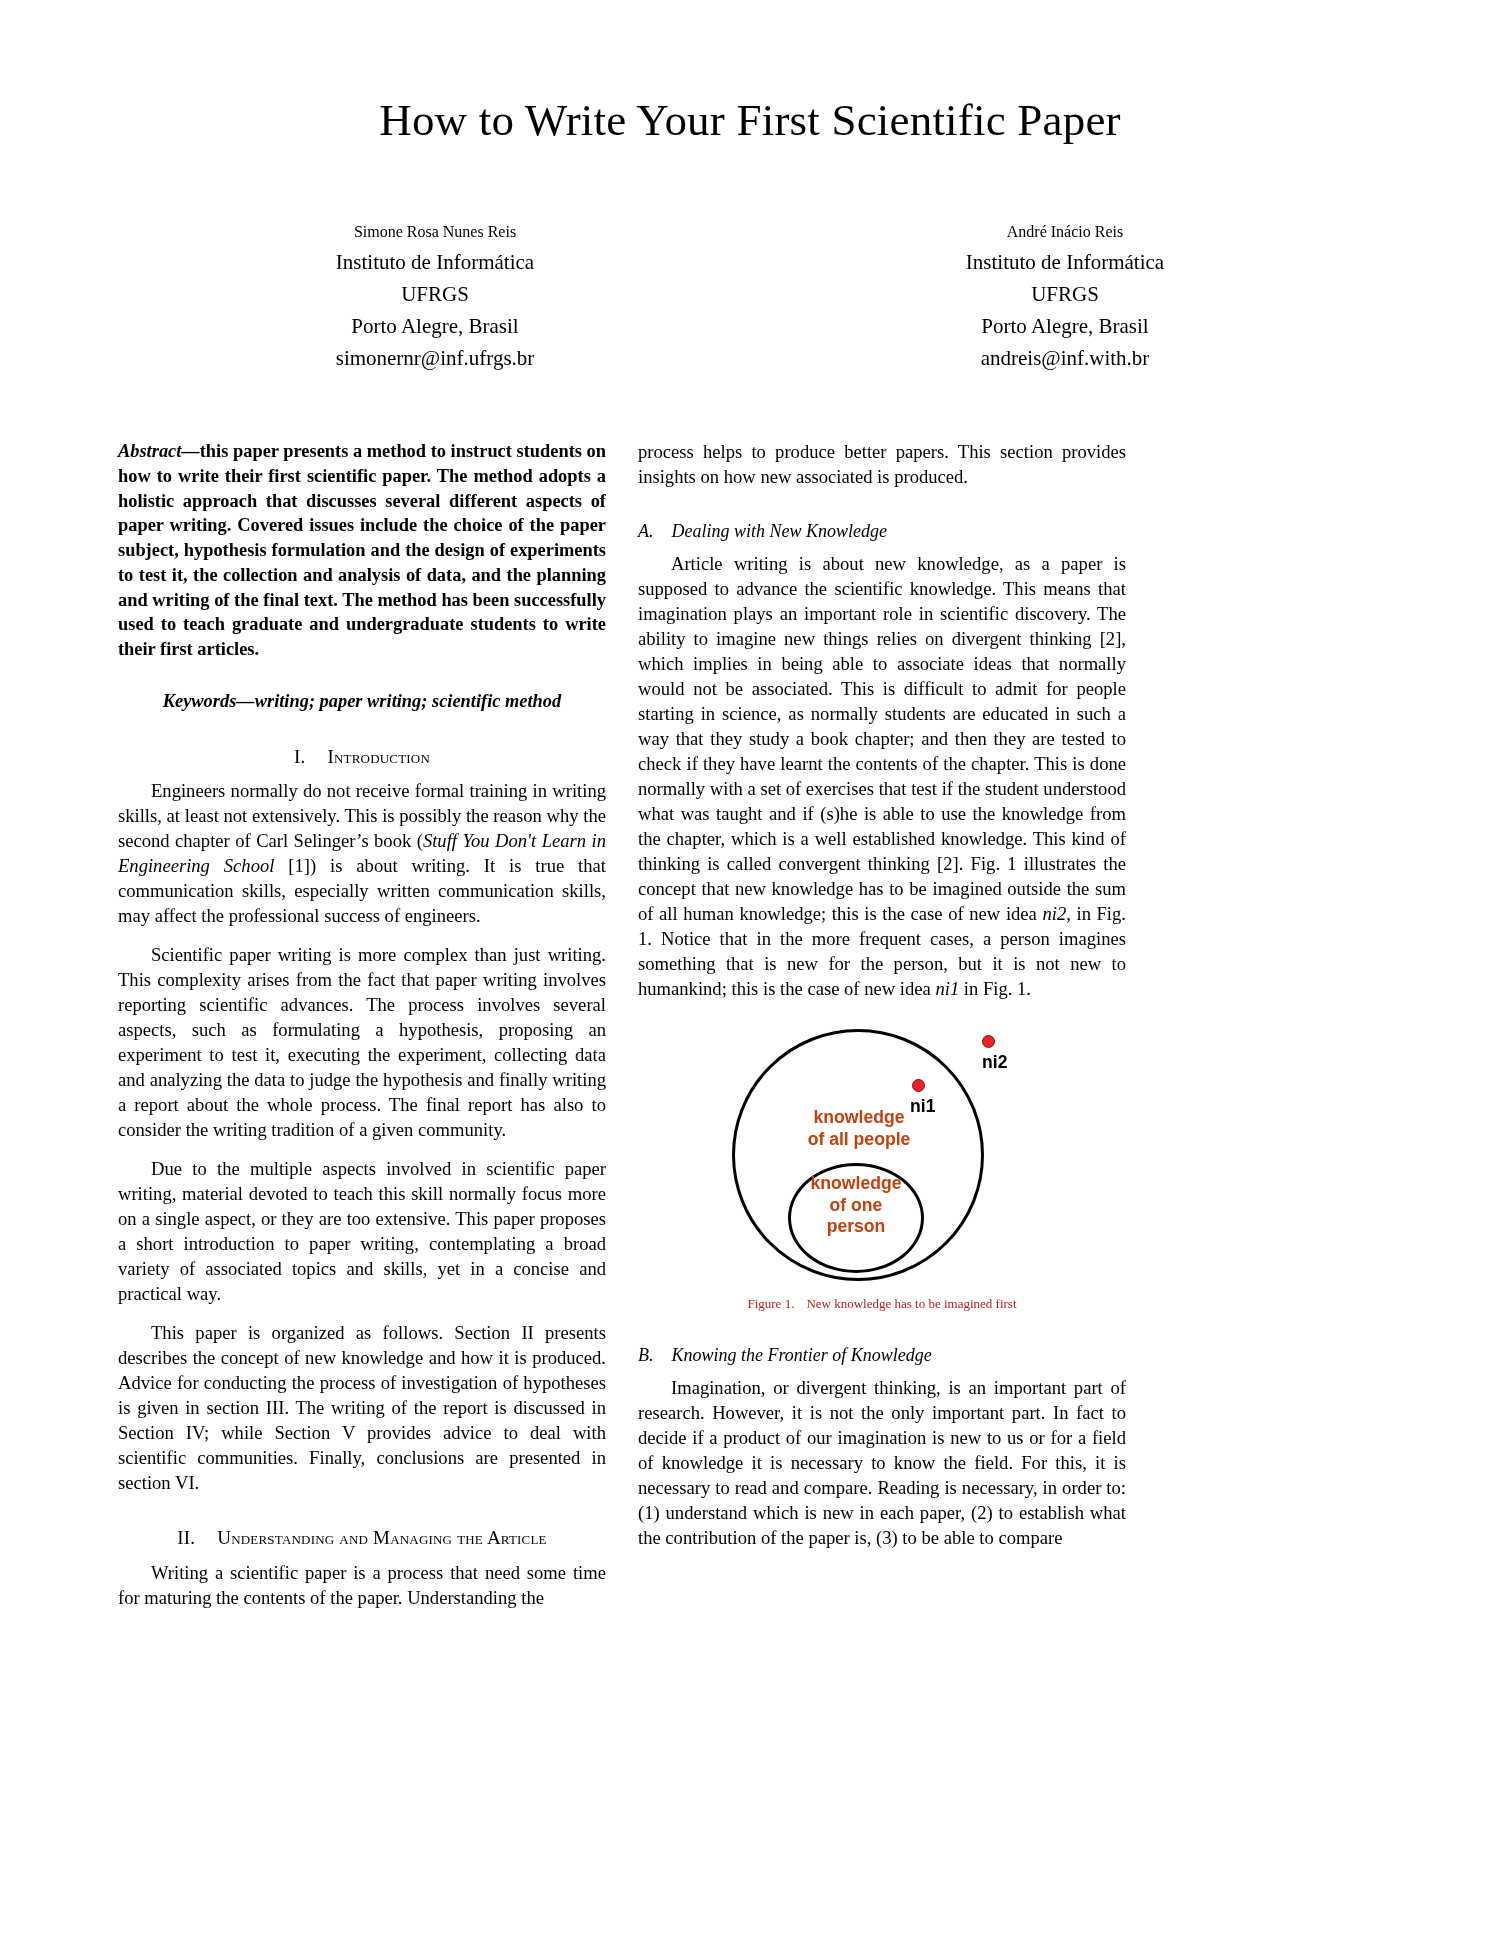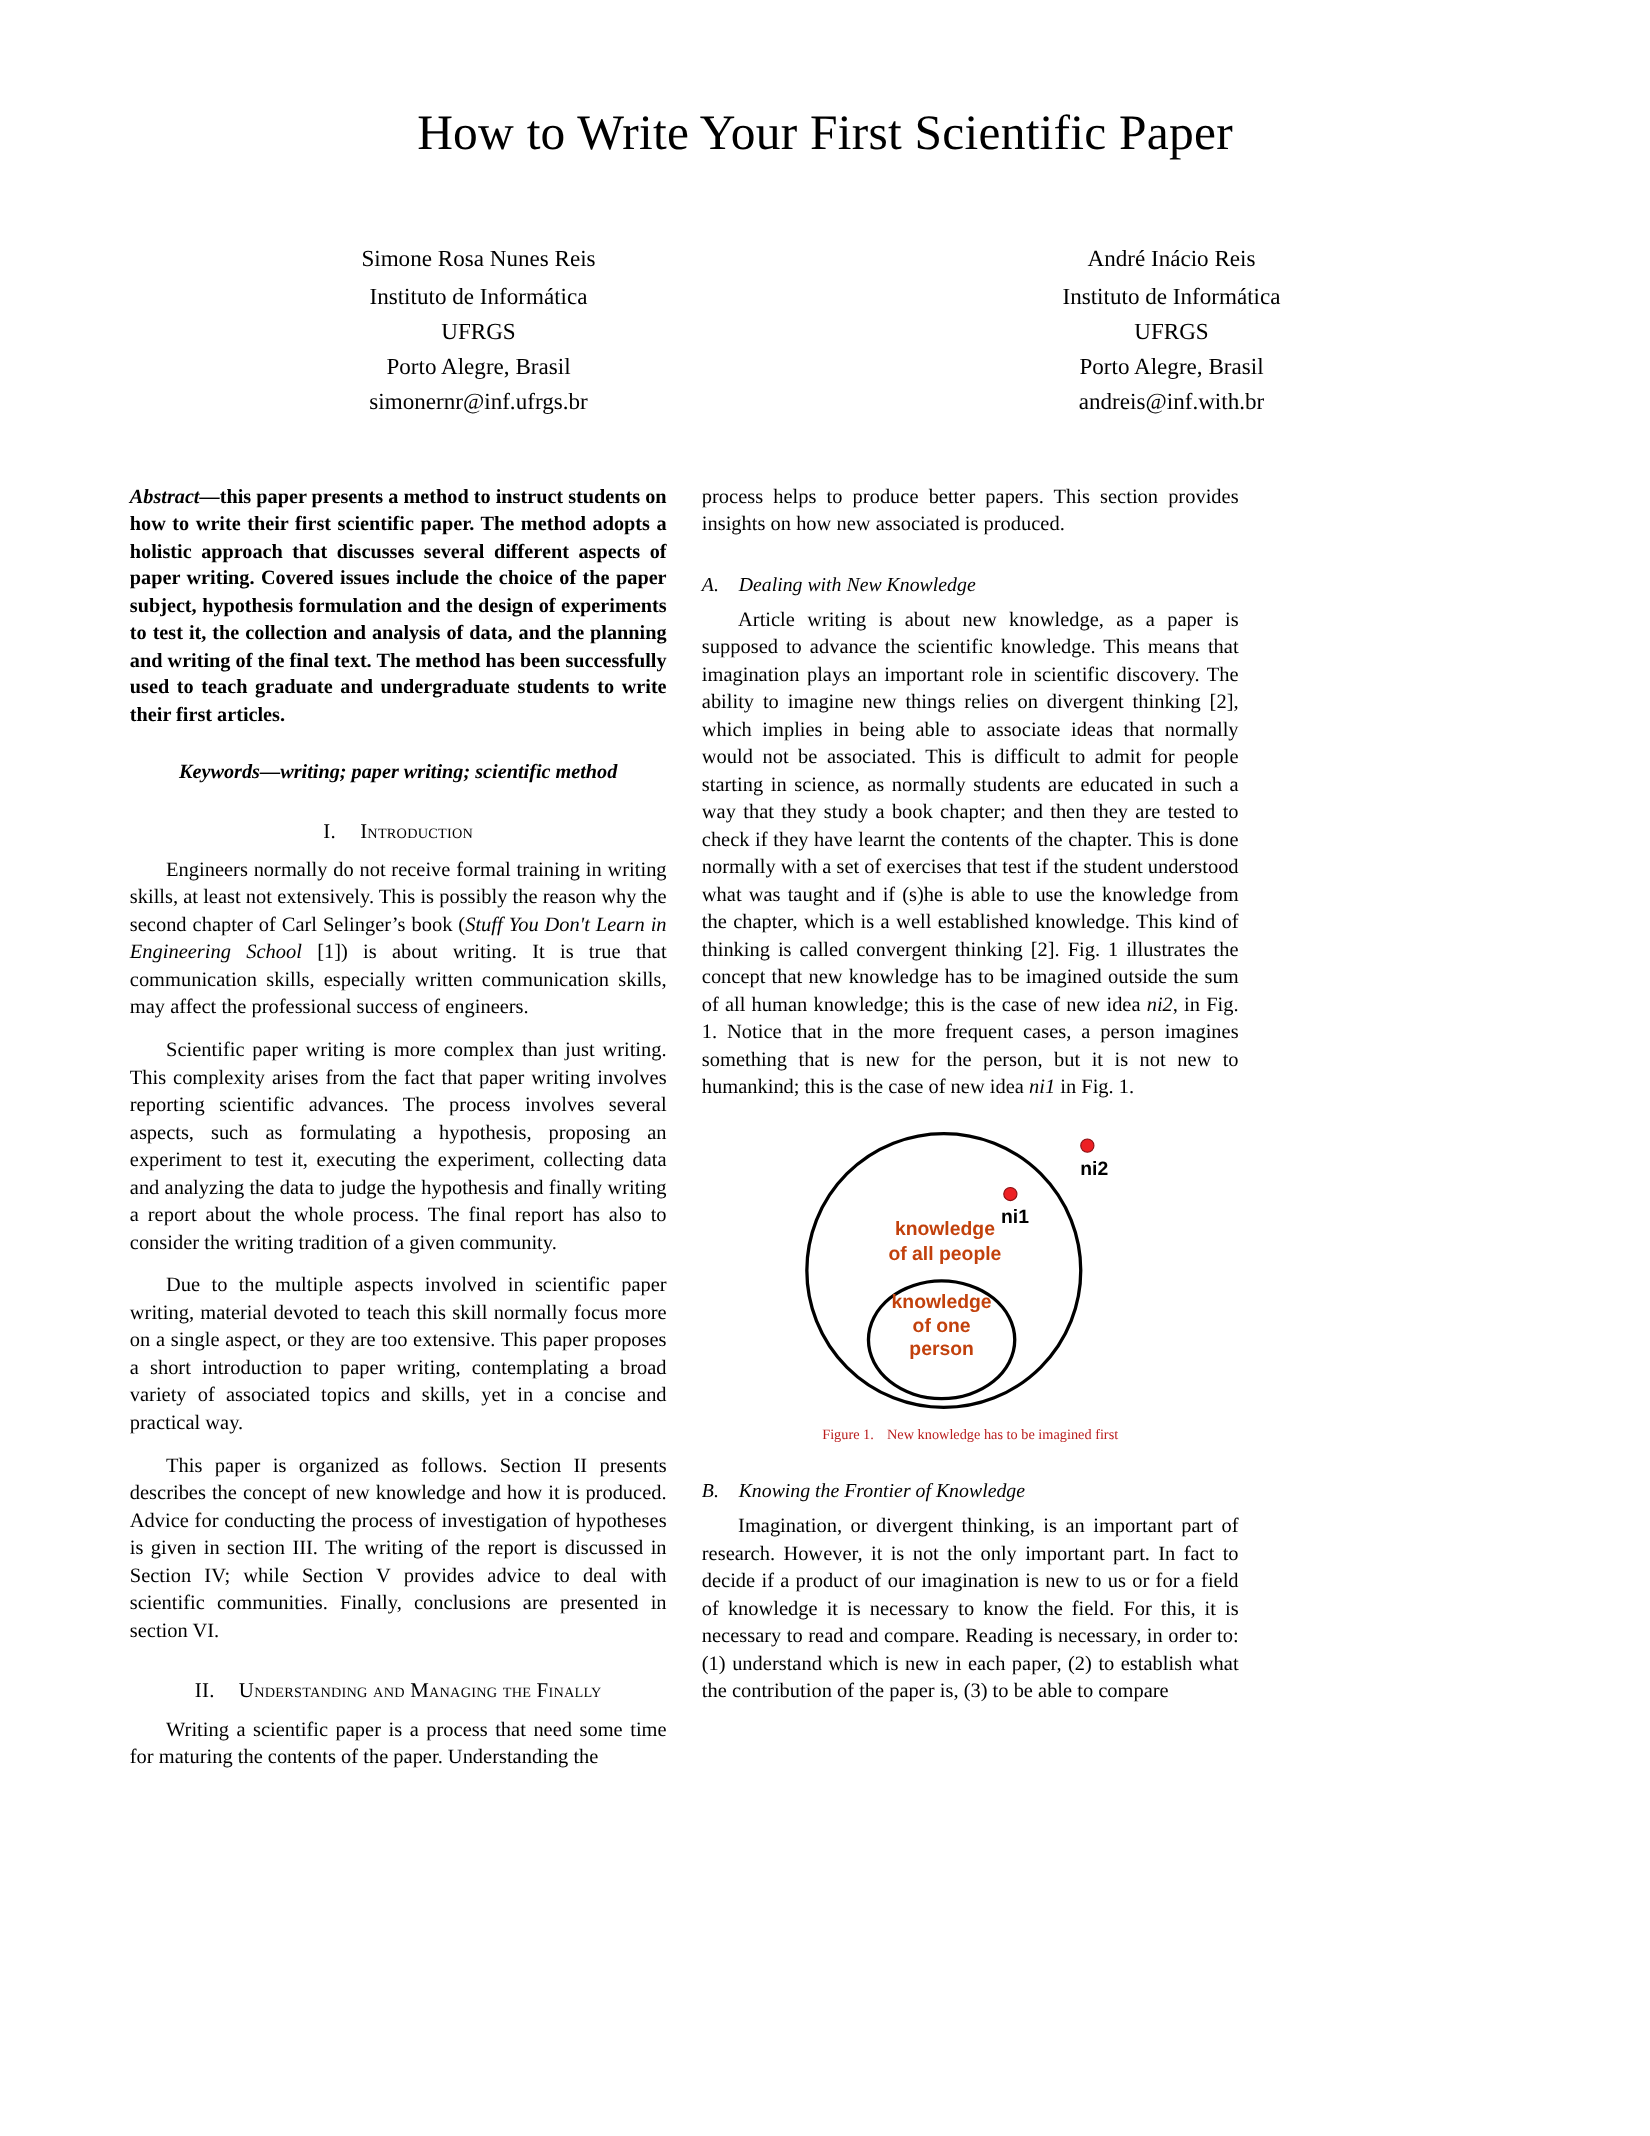--- a/index.html
+++ b/index.html
@@ -40,21 +40,21 @@
     margin-top: 74px;
     padding-left: 120px;
     padding-right: 120px;
   }
   .author-block {
     width: 50%;
     text-align: center;
     font-size: 20px;
     line-height: 1.52;
   }
-  .author-name { font-size: 21px; margin-bottom: 3px; }
+  .author-name { font-size: 16px; margin-bottom: 3px; }
   .author-line { font-size: 21px; }
 
   
   .columns {
     position: absolute;
     top: 439px;
     left: 118px;
     width: 1264px;
     display: flex;
     gap: 32px;
@@ -233,21 +233,21 @@
       <div class="sec-head"><span class="numeral">I.</span><span>Introduction</span></div>
 
       <p class="body-p"><span>Engineers normally do not receive formal training in writing skills, at least not extensively. This is possibly the reason why the second chapter of Carl Selinger’s book (</span><span class="it">Stuff You Don't Learn in Engineering School</span><span> [1]) is about writing. It is true that communication skills, especially written communication skills, may affect the professional success of engineers.</span></p>
 
       <p class="body-p">Scientific paper writing is more complex than just writing. This complexity arises from the fact that paper writing involves reporting scientific advances. The process involves several aspects, such as formulating a hypothesis, proposing an experiment to test it, executing the experiment, collecting data and analyzing the data to judge the hypothesis and finally writing a report about the whole process. The final report has also to consider the writing tradition of a given community.</p>
 
       <p class="body-p">Due to the multiple aspects involved in scientific paper writing, material devoted to teach this skill normally focus more on a single aspect, or they are too extensive. This paper proposes a short introduction to paper writing, contemplating a broad variety of associated topics and skills, yet in a concise and practical way.</p>
 
       <p class="body-p">This paper is organized as follows. Section II presents describes the concept of new knowledge and how it is produced. Advice for conducting the process of investigation of hypotheses is given in section III. The writing of the report is discussed in Section IV; while Section V provides advice to deal with scientific communities. Finally, conclusions are presented in section VI.</p>
 
-      <div class="sec-head"><span class="numeral">II.</span><span>Understanding and Managing the Finally</span></div>
+      <div class="sec-head"><span class="numeral">II.</span><span>Understanding and Managing the Article</span></div>
 
       <p class="body-p tight">Writing a scientific paper is a process that need some time for maturing the contents of the paper. Understanding the</p>
 
     </div>
 
     <div class="col">
 
       <p class="body-p noindent">process helps to produce better papers. This section provides insights on how new associated is produced.</p>
 
       <div class="subsec-head"><span class="letter">A.</span><span>Dealing with New Knowledge</span></div>

